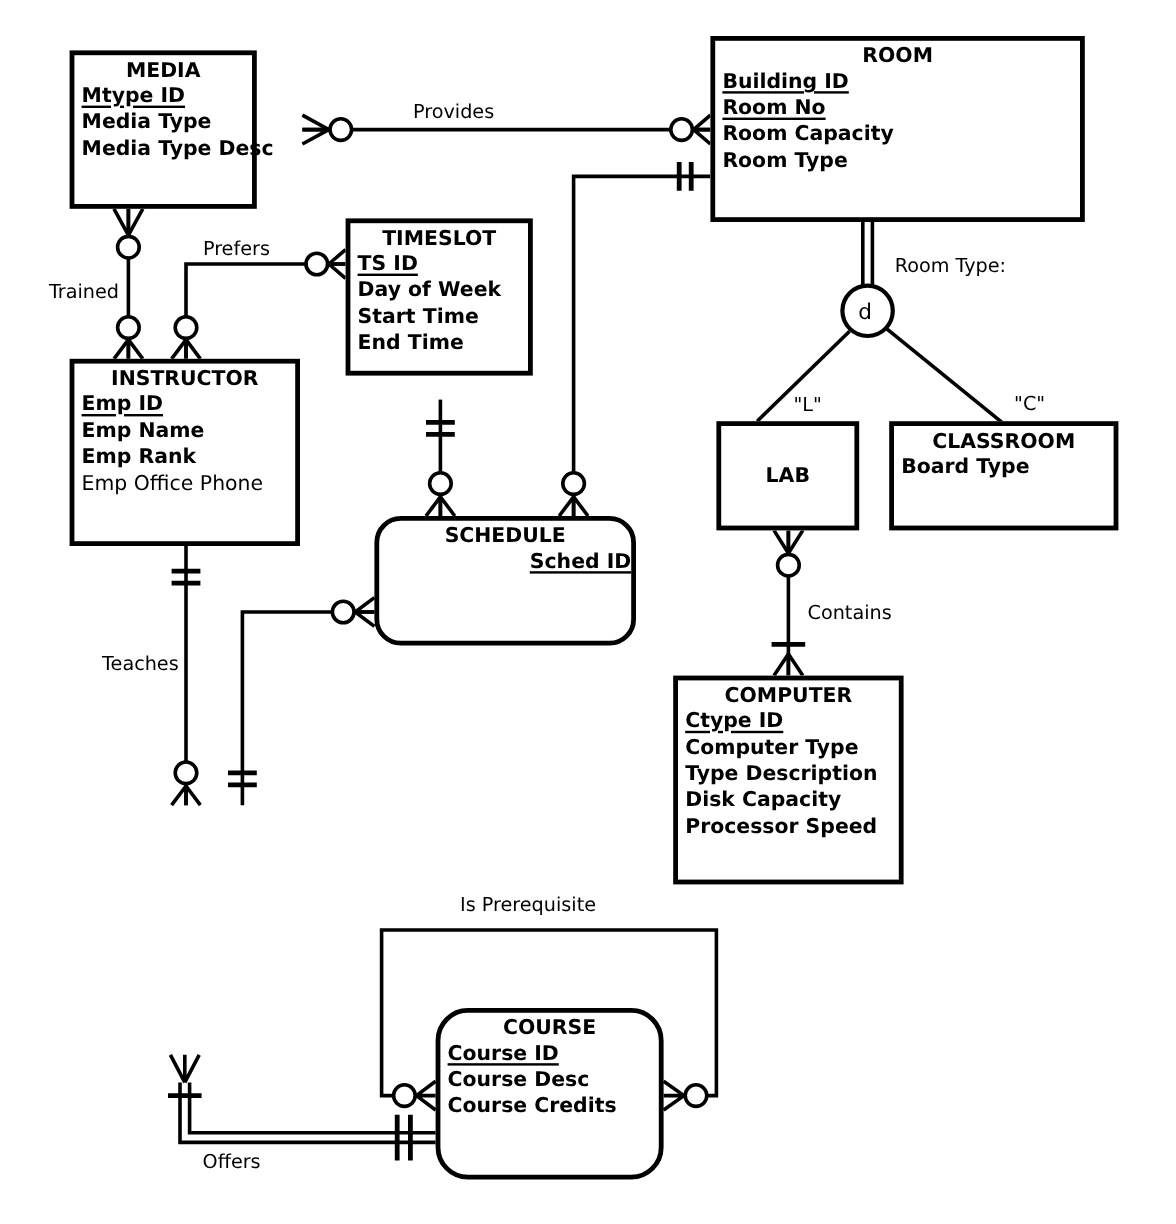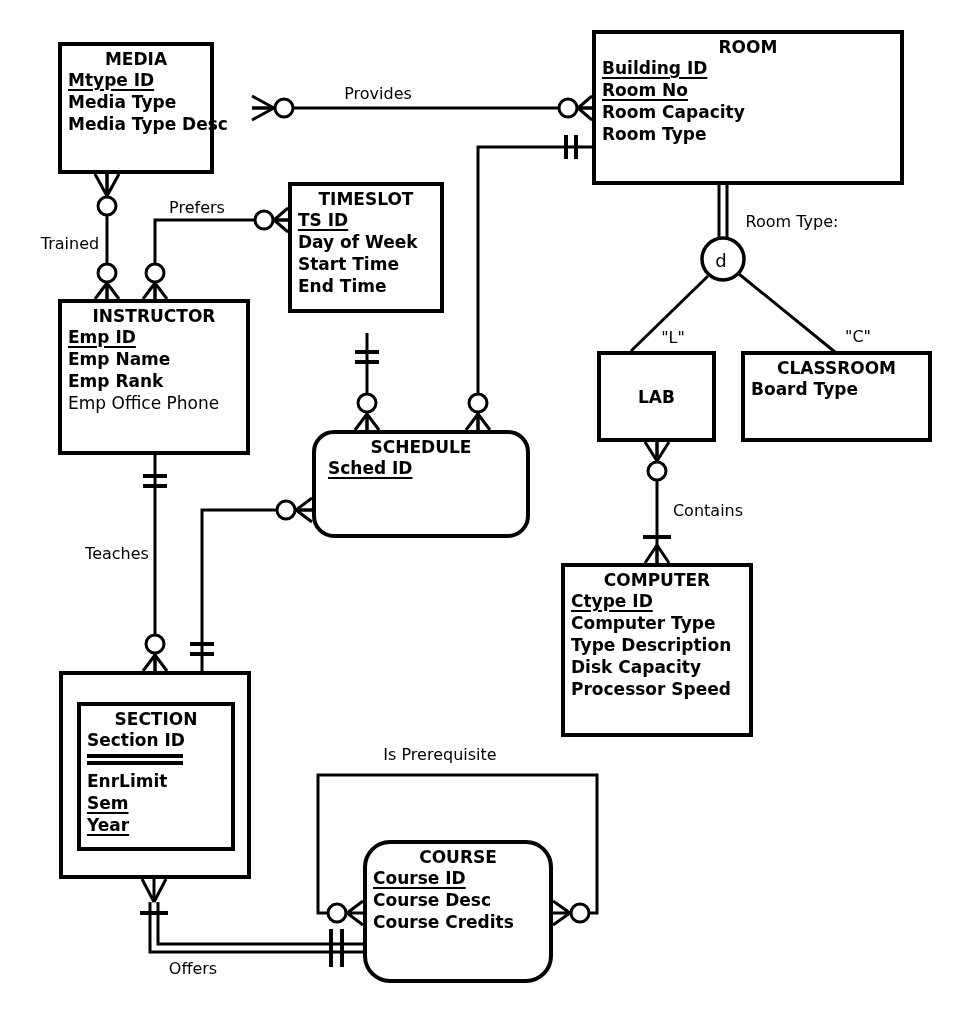--- a/index.html
+++ b/index.html
@@ -134,51 +134,41 @@
   <div class="entity" style="left:58px;top:299px;width:192px;height:156px;">
     <div class="etitle">INSTRUCTOR</div>
     <div class="attr u">Emp ID</div>
     <div class="attr">Emp Name</div>
     <div class="attr">Emp Rank</div>
     <div class="attr plain">Emp Office Phone</div>
   </div>
 
   <div class="entity" style="left:312px;top:430px;width:218px;height:108px;border-radius:22px;">
     <div class="etitle">SCHEDULE</div>
-    <div class="attr u" style="padding-left:12px;">Sched ID</div>
+    <div class="attr u" style="padding-left:12px;text-align:right;">Sched ID</div>
   </div>
 
   <div class="entity" style="left:597px;top:351px;width:119px;height:91px;">
     <div class="centered-label">LAB</div>
   </div>
 
   <div class="entity" style="left:741px;top:351px;width:191px;height:91px;">
     <div class="etitle">CLASSROOM</div>
     <div class="attr">Board Type</div>
   </div>
 
   <div class="entity" style="left:561px;top:563px;width:192px;height:174px;">
     <div class="etitle">COMPUTER</div>
     <div class="attr u">Ctype ID</div>
     <div class="attr">Computer Type</div>
     <div class="attr">Type Description</div>
     <div class="attr">Disk Capacity</div>
     <div class="attr">Processor Speed</div>
   </div>
 
-  <div class="entity" style="left:59px;top:671px;width:192px;height:208px;">
-    <div class="inner-entity" style="left:14px;top:27px;width:158px;height:149px;">
-      <div class="etitle">SECTION</div>
-      <div class="attr">Section ID</div>
-      <div class="dul"></div>
-      <div class="attr">EnrLimit</div>
-      <div class="attr u">Sem</div>
-      <div class="attr u">Year</div>
-    </div>
-  </div>
 
   <div class="entity" style="left:363px;top:840px;width:190px;height:143px;border-radius:27px;">
     <div class="etitle">COURSE</div>
     <div class="attr u">Course ID</div>
     <div class="attr">Course Desc</div>
     <div class="attr">Course Credits</div>
   </div>
 
   <div class="rlabel" style="left:378px;top:93px;">Provides</div>
   <div class="rlabel" style="left:70px;top:243px;">Trained</div>

